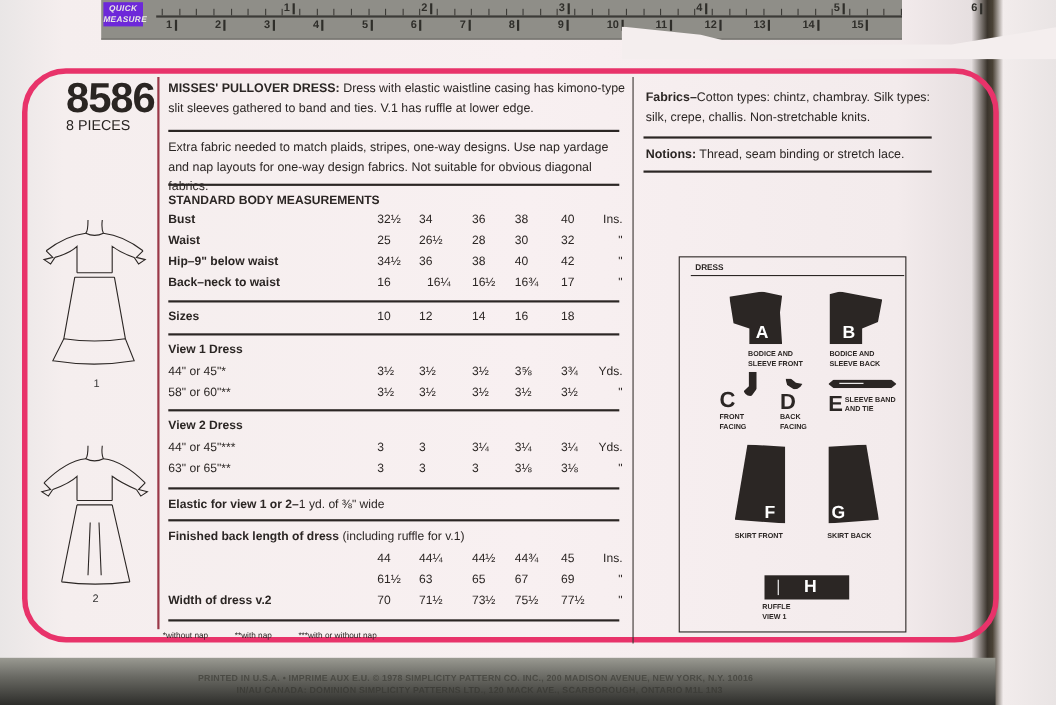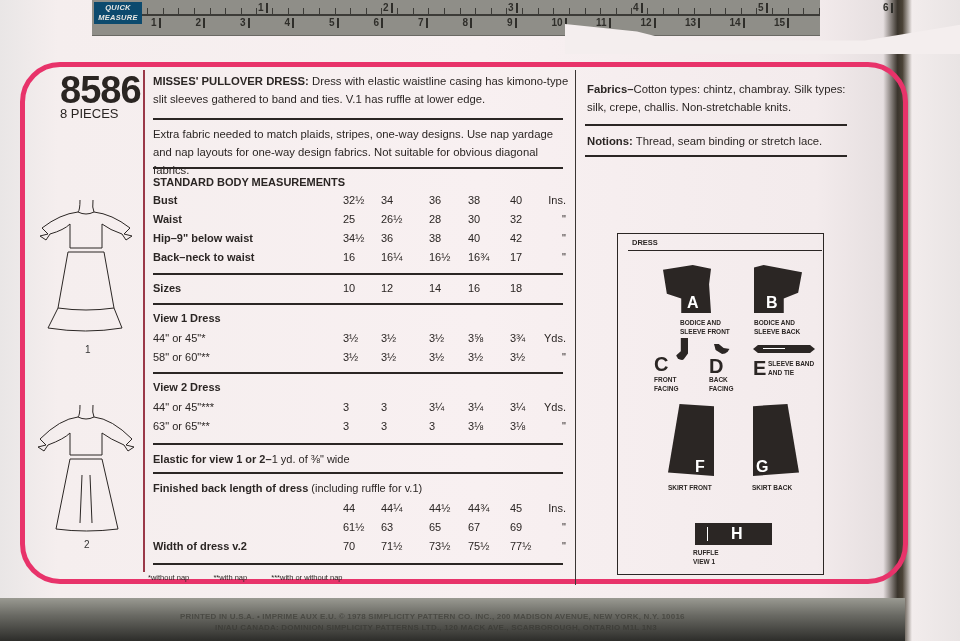--- a/index.html
+++ b/index.html
@@ -13,22 +13,22 @@
   .envelope {
     position: absolute; left: 0; top: 0; width: 960px; height: 641px;
     background: linear-gradient(90deg, #e9e6e6 0%, #f5eeee 6%, #f8f0f1 50%, #f3ebec 85%, #e6dfe0 92%, #3a342c 93.5%, #4a4236 94%, #f2ecec 95%, #e9e4e4 100%);
   }
   .ruler {
     position: absolute; left: 92px; top: 0; width: 728px; height: 36px;
     background: #8f8e88;
     border-bottom: 1px solid #6a6964;
   }
   .ruler-badge {
-    position: absolute; left: 2px; top: 2px; width: 48px; height: 22px;
-    background: #0c4a6e; color: #e9e8e4;
+    position: absolute; left: 2px; top: 2px; width: 36px; height: 22px;
+    background: #6d28d9; color: #e9e8e4;
     font-style: italic; font-weight: bold; font-size: 7.5px; line-height: 10px;
     text-align: center; padding-top: 1px; letter-spacing: 0.3px;
   }
   .ruler-midline { position: absolute; left: 50px; right: 0; top: 14px; height: 2px; background: #3c3b37; }
   .ruler-top-label, .ruler-bot-label {
     position: absolute; font-weight: bold; font-size: 10px; color: #2f2e2a;
     border-right: 2px solid #2f2e2a; padding-right: 2px; line-height: 10px;
   }
   .ruler-top-label { top: 3px; }
   .ruler-bot-label { top: 18px; }
@@ -215,21 +215,21 @@
         <span class="cell" style="left: 190px;">34½</span>
         <span class="cell" style="left: 228px;">36</span>
         <span class="cell" style="left: 276px;">38</span>
         <span class="cell" style="left: 315px;">40</span>
         <span class="cell" style="left: 357px;">42</span>
         <span class="unit">"</span>
       </div>
       <div class="row" style="top: 77px;">
         <span class="label bold"><span>Back–neck to waist</span></span>
         <span class="cell" style="left: 190px;">16</span>
-        <span class="cell" style="left: 228px;">16¼</span>
+        <span class="cell" style="left: 228px; text-align: center;">16¼</span>
         <span class="cell" style="left: 276px;">16½</span>
         <span class="cell" style="left: 315px;">16¾</span>
         <span class="cell" style="left: 357px;">17</span>
         <span class="unit">"</span>
       </div>
     </div>
 </div>
 <div class="hline" style="left:153px; top:273px; width:410px;"></div>
 
 <div class="table-block" style="top:278px;">

